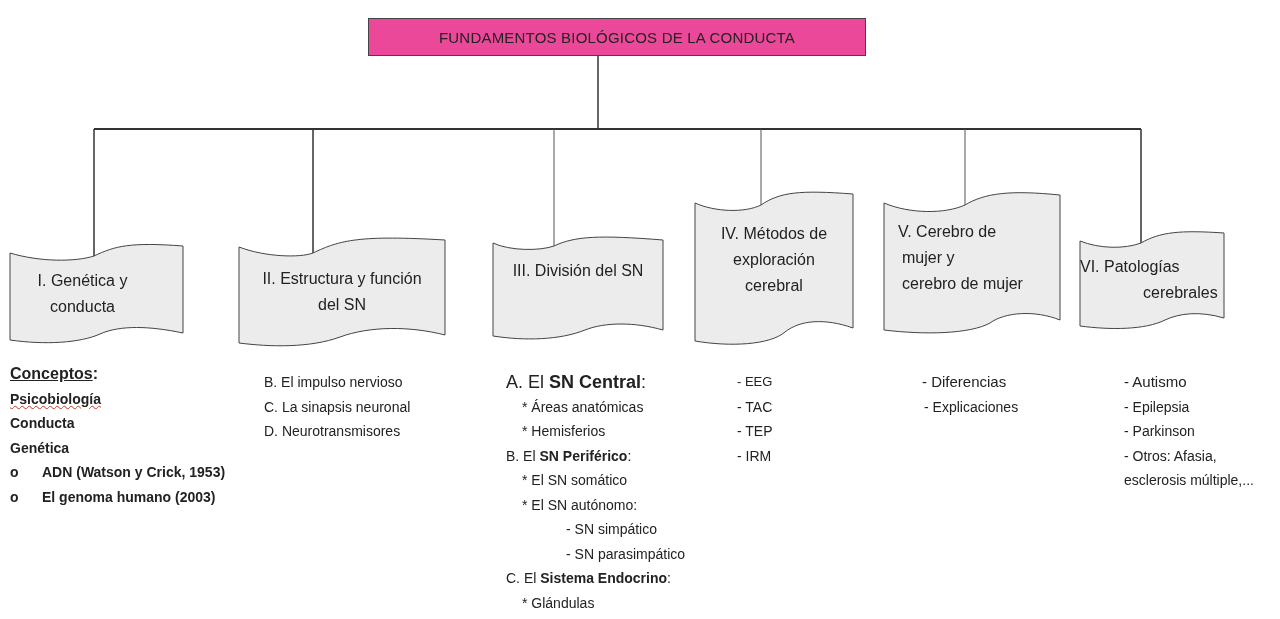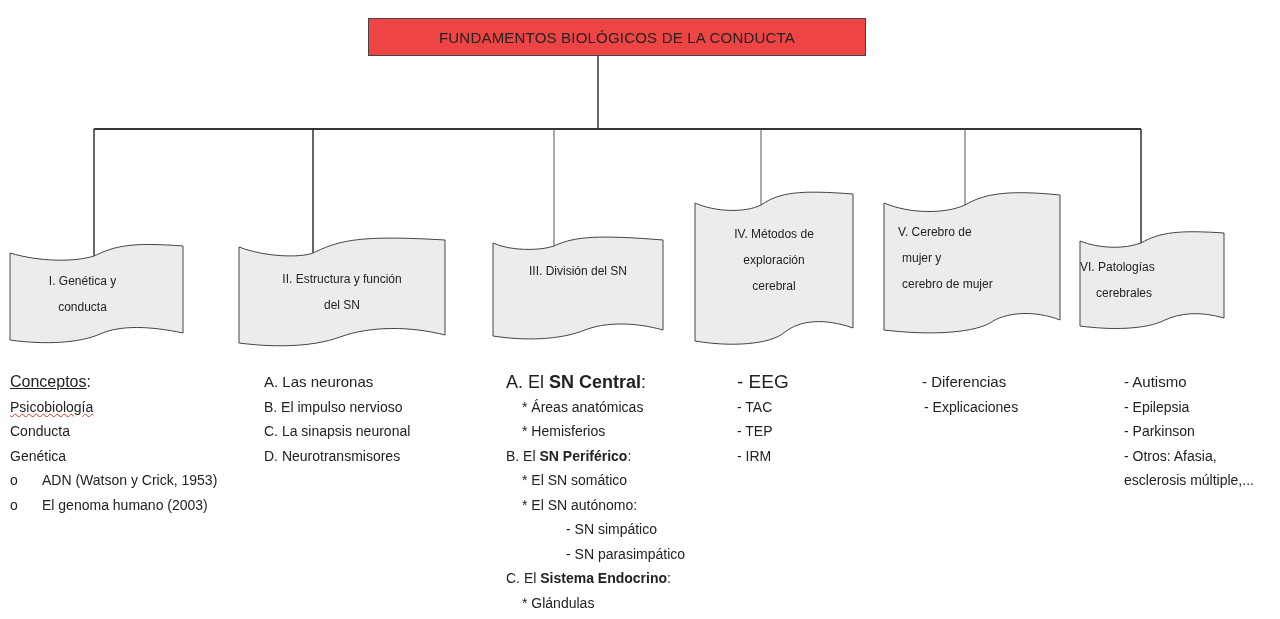--- a/index.html
+++ b/index.html
@@ -1,25 +1,25 @@
 <!DOCTYPE html>
 <html><head>
   <meta charset="utf-8">
   <style>
     html, body { margin: 0; padding: 0; background: #ffffff; }
     body { width: 1280px; height: 619px; position: relative; overflow: hidden;
            font-family: "Liberation Sans", "DejaVu Sans", sans-serif; color: #222; }
     #connectors { position: absolute; left: 0; top: 0; }
     .root-box { position: absolute; left: 368px; top: 18px; width: 498px; height: 38px;
-                background: #ef4444; border: 1px solid #444; box-sizing: border-box;
+                background: #ec4899; border: 1px solid #444; box-sizing: border-box;
                 display: flex; align-items: center; justify-content: center;
                 font-size: 15px; letter-spacing: 0.2px; color: #222; }
     .scroll-text { position: absolute; display: flex; flex-direction: column;
                    align-items: center; justify-content: center; 
-                   font-size: 12px; line-height: 26px; color: #222; }
+                   font-size: 16px; line-height: 26px; color: #222; }
     .list { position: absolute; font-size: 14px; line-height: 24.5px; color: #222; white-space: nowrap; }
     .list .row { display: block; }
     .list b { font-weight: bold; }
     .u { text-decoration: underline; }
     .wavy { text-decoration: underline wavy #c0392b; text-decoration-thickness: 1px; }
     .bullet { display: inline-block; width: 32px; }
   </style>
 </head>
 <body>
 
@@ -69,54 +69,53 @@
   <span>exploración</span>
   <span>cerebral</span>
 </div>
 <div class="scroll-text" style="left:890px; top:218px; width:168px; height:80px; align-items:flex-start;">
   <span style="padding-left:8px;">V. Cerebro de</span>
   <span style="padding-left:12px;">mujer y</span>
   <span style="padding-left:12px;">cerebro de mujer</span>
 </div>
 <div class="scroll-text" style="left:1080px; top:254px; width:144px; height:52px; align-items:flex-start;">
   <span style="padding-left:0;">VI. Patologías</span>
-  <span style="padding-left:16px;">cerebrales</span>
+  <span style="padding-left:32px;margin-left:31px;">cerebrales</span>
 </div>
 
-<div class="list" style="left:10px; top:370px;">
+<div class="list" style="left:10px; top:362px;font-weight:bold;">
   <span class="row" style="font-size:16px;"><span class="u">Conceptos</span><span>:</span></span>
   <span class="row"><span class="wavy">Psicobiología</span></span>
   <span class="row">Conducta</span>
   <span class="row">Genética</span>
   <span class="row"><span class="bullet">o</span><span>ADN (Watson y Crick, 1953)</span></span>
   <span class="row"><span class="bullet">o</span><span>El genoma humano (2003)</span></span>
 </div>
 
 <div class="list" style="left:264px; top:370px;">
-  <span class="row" style="font-size:15px;">A. Las neuronas</span>
   <span class="row">B. El impulso nervioso</span>
   <span class="row">C. La sinapsis neuronal</span>
   <span class="row">D. Neurotransmisores</span>
 </div>
 
 <div class="list" style="left:506px; top:370px;">
   <span class="row" style="font-size:18px;"><span>A. El </span><b>SN Central</b><span>:</span></span>
   <span class="row" style="padding-left:16px;">* Áreas anatómicas</span>
   <span class="row" style="padding-left:16px;">* Hemisferios</span>
   <span class="row"><span>B. El </span><b>SN Periférico</b><span>:</span></span>
   <span class="row" style="padding-left:16px;">* El SN somático</span>
   <span class="row" style="padding-left:16px;">* El SN autónomo:</span>
   <span class="row" style="padding-left:60px;">- SN simpático</span>
   <span class="row" style="padding-left:60px;">- SN parasimpático</span>
   <span class="row"><span>C. El </span><b>Sistema Endocrino</b><span>:</span></span>
   <span class="row" style="padding-left:16px;">* Glándulas</span>
 </div>
 
 <div class="list" style="left:737px; top:370px;">
-  <span class="row" style="font-size:19px;">- EEG</span>
+  <span class="row" style="font-size:13px;">- EEG</span>
   <span class="row">- TAC</span>
   <span class="row">- TEP</span>
   <span class="row">- IRM</span>
 </div>
 
 <div class="list" style="left:922px; top:370px;">
   <span class="row" style="font-size:15px;">- Diferencias</span>
   <span class="row" style="padding-left:2px;">- Explicaciones</span>
 </div>
 

